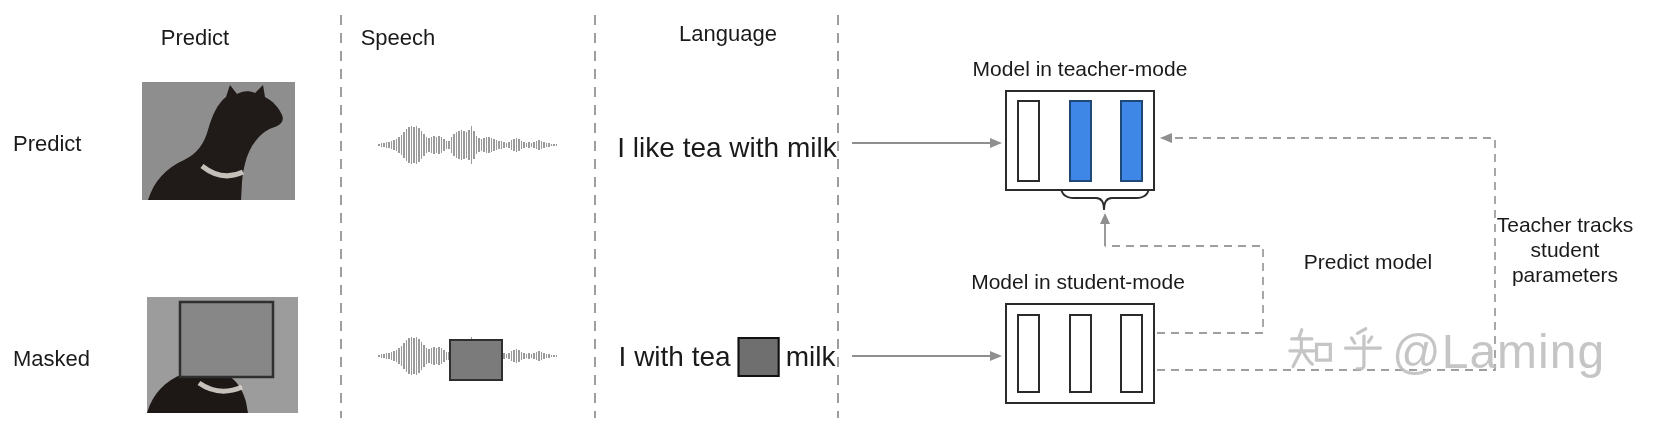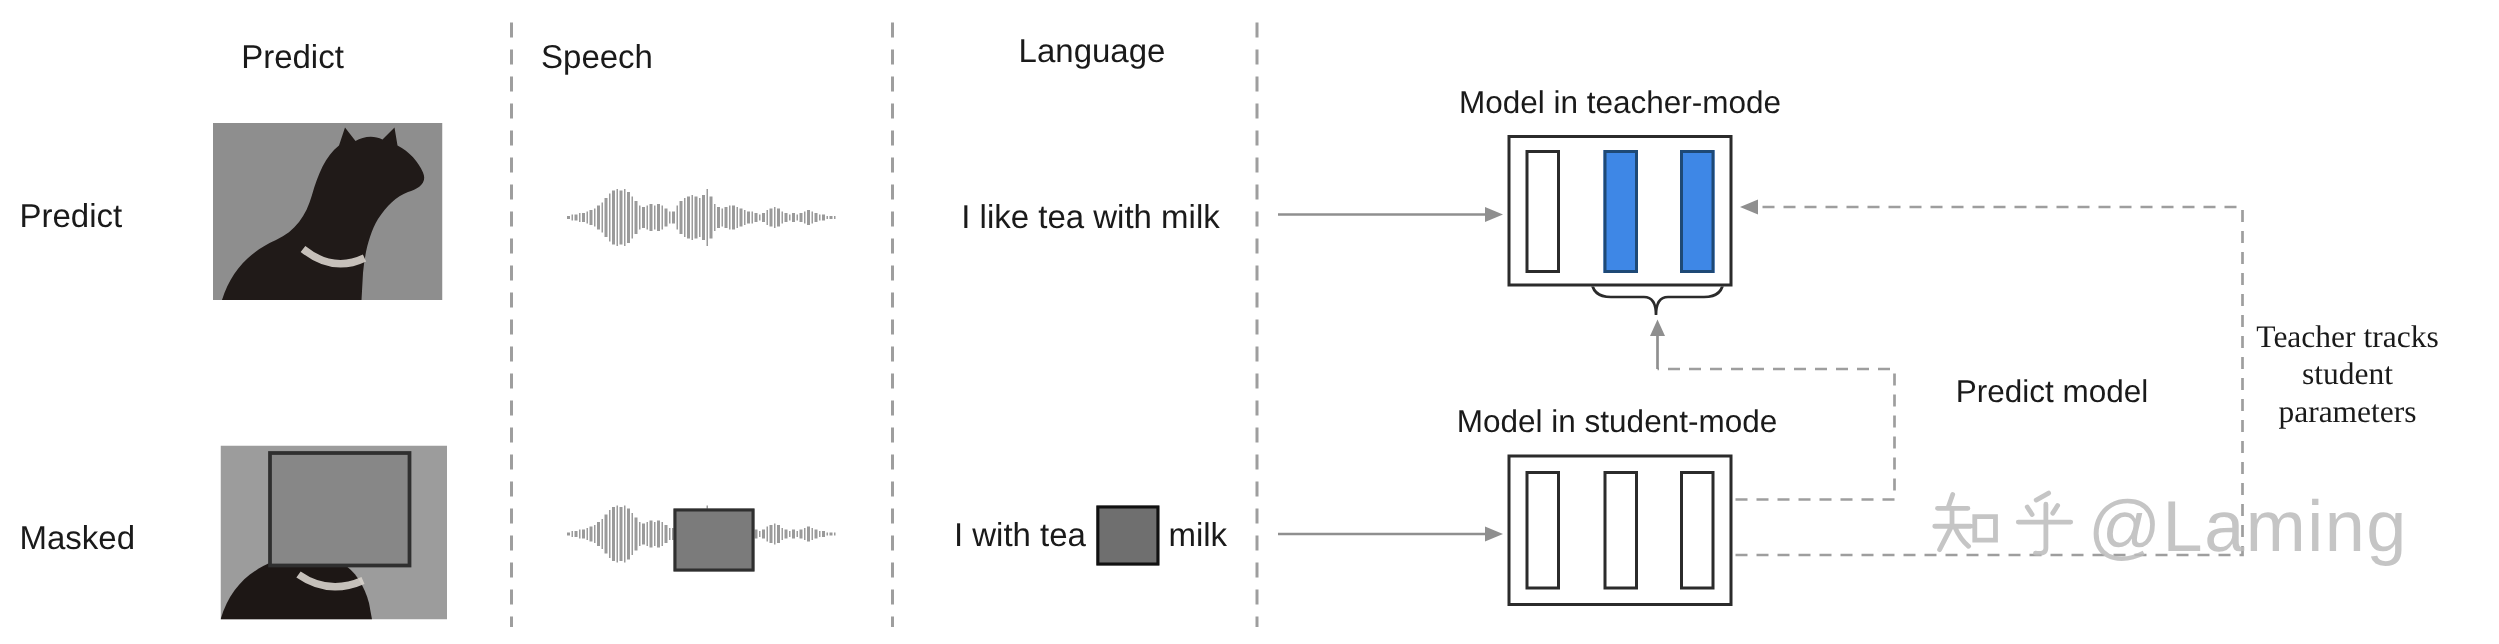--- a/index.html
+++ b/index.html
@@ -4,21 +4,21 @@
 <style>
   html,body{margin:0;padding:0;background:#fff;}
   .canvas{
     position:relative;width:1666px;height:429px;background:#fff;overflow:hidden;
     font-family:"Liberation Sans", sans-serif;color:var(--text,#1a1a1a);
   }
   .abs{position:absolute;}
   .hcenter{transform:translateX(-50%);}
   .col-header{font-size:22px;white-space:nowrap;}
   .row-label{font-size:22px;white-space:nowrap;}
-  .sentence{font-size:22px;white-space:nowrap;display:flex;align-items:center;}
+  .sentence{font-size:28px;white-space:nowrap;display:flex;align-items:center;}
   .overlay{position:absolute;left:0;top:0;pointer-events:none;}
   .divider{stroke:var(--dash-gray,#9a9a9a);stroke-width:2;stroke-dasharray:10 8;fill:none;}
   .solid-arrow{stroke:var(--arrow-gray,#8f8f8f);stroke-width:1.8;fill:none;}
   .arrowhead{fill:var(--arrow-gray,#8f8f8f);stroke:none;}
   .dash-path{stroke:var(--dash-gray,#9e9e9e);stroke-width:1.8;stroke-dasharray:8 6;fill:none;}
   .brace{stroke:var(--box-border,#2b2b2b);stroke-width:1.8;fill:none;}
   .model-title{font-size:21px;white-space:nowrap;}
   .model-box{
     position:absolute;width:150px;height:101px;background:#fff;box-sizing:border-box;
     border:2px solid var(--box-border,#2b2b2b);
@@ -256,21 +256,21 @@
   <div class="abs hcenter model-title" style="left:1078px;top:270px;">Model in student-mode</div>
   <div class="model-box student" style="left:1005px;top:303px;">
       <div class="mbar"></div>
       <div class="mbar"></div>
       <div class="mbar"></div>
     </div>
 
   <div class="abs hcenter note" style="left:1368px;top:249px;">
     <div>Predict model</div>
   </div>
-  <div class="abs hcenter note" style="left:1565px;top:212px;font-family:Liberation Serif, serif;">
+  <div class="abs hcenter note" style="left:1565px;top:212px;">
     <div>Teacher tracks</div>
     <div>student</div>
     <div>parameters</div>
   </div>
 
   <div class="abs watermark" style="left:1288px;top:324px;">
     <svg class="wm-glyph" width="46" height="50" viewBox="0 0 100 100">
       <path d="M 30 8 L 23 28 M 8 28 L 52 28 M 4 54 L 56 54 M 29 28 L 29 54 M 28 55 L 11 88 M 33 55 Q 41 73 53 83 M 62 40 L 92 40 L 92 74 L 62 74 Z"></path>
     </svg>
     <svg class="wm-glyph" width="46" height="50" viewBox="0 0 100 100">

